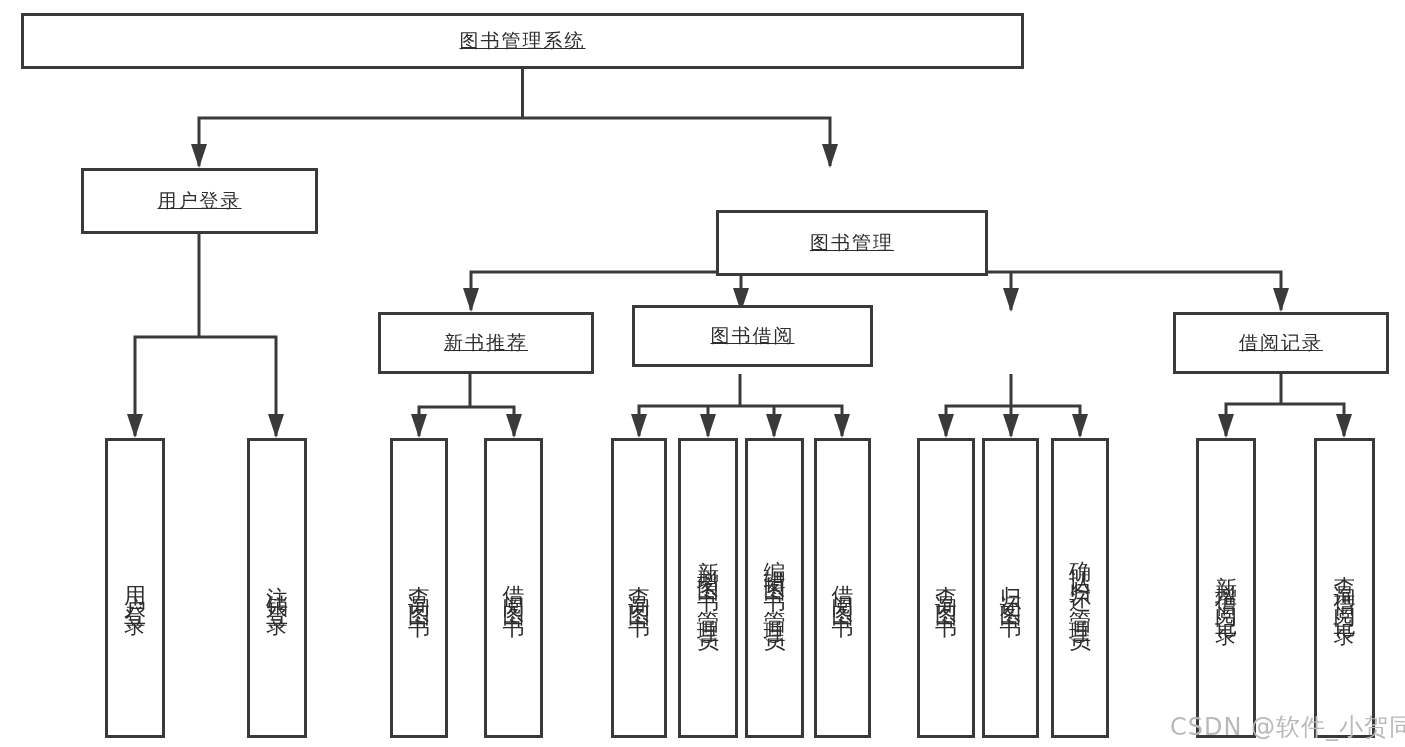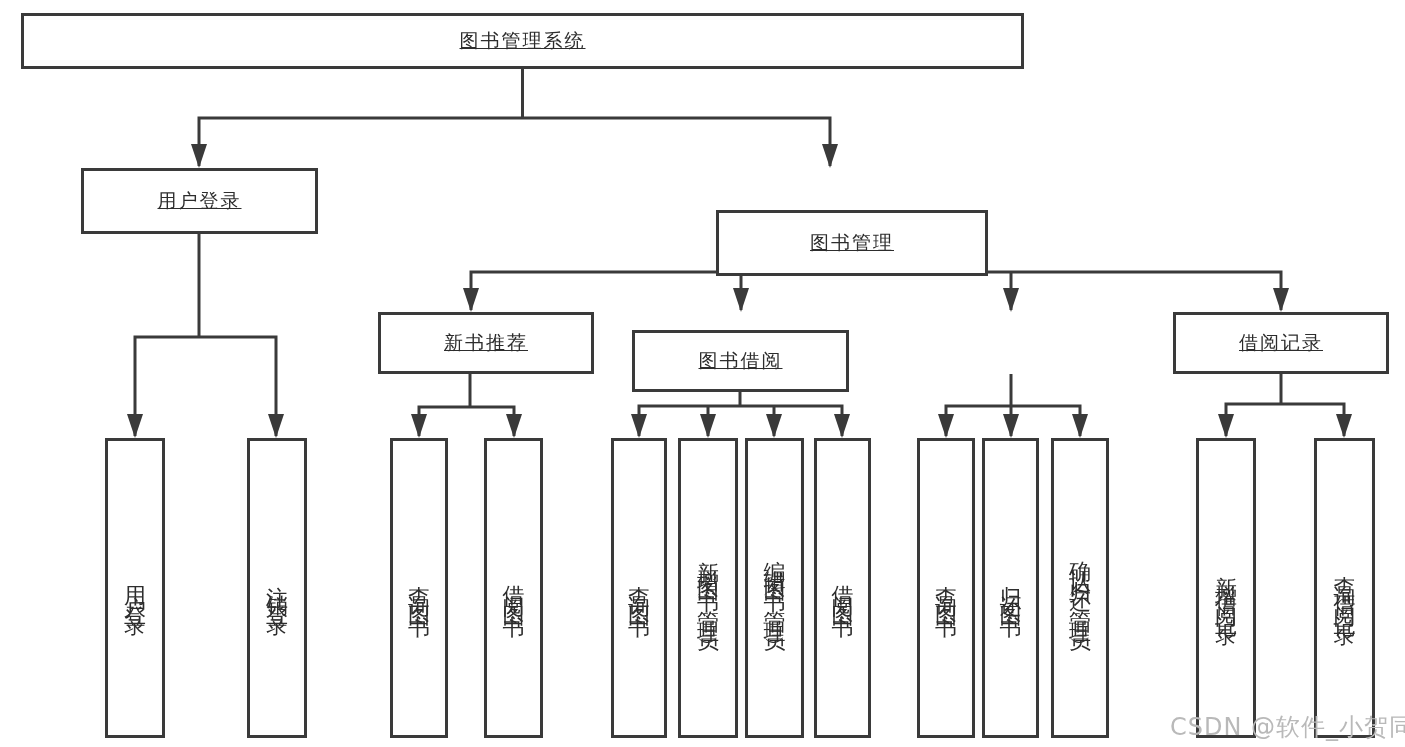--- a/index.html
+++ b/index.html
@@ -40,21 +40,21 @@
     text-orientation: mixed;
     font-size: 22px;
     letter-spacing: 10px;
     line-height: 1;
   }
   
   .n-root   { left: 21px;   top: 13px;  width: 1003px; height: 56px; }
   .n-login  { left: 81px;   top: 168px; width: 237px;  height: 66px; }
   .n-mgmt   { left: 716px;  top: 168px; width: 272px;  height: 66px; margin-top: 42px; }
   .n-rec    { left: 378px;  top: 312px; width: 216px;  height: 62px; }
-  .n-borrow { left: 632px;  top: 330px; width: 217px;  height: 62px; }
+  .n-borrow { left: 632px;  top: 305px; width: 241px;  height: 62px; }
   .n-cur    { left: 903px;  top: 312px; width: 216px;  height: 62px; }
   .n-hist   { left: 1173px; top: 312px; width: 216px;  height: 62px; }
   .leaf     { top: 438px; height: 300px; }
   .n-l1a { left: 105px;  width: 60px; }
   .n-l1b { left: 247px;  width: 60px; }
   .n-l2a { left: 390px;  width: 58px; }
   .n-l2b { left: 484px;  width: 59px; }
   .n-l3a { left: 611px;  width: 56px; }
   .n-l3b { left: 678px;  width: 60px; }
   .n-l3c { left: 745px;  width: 59px; }

